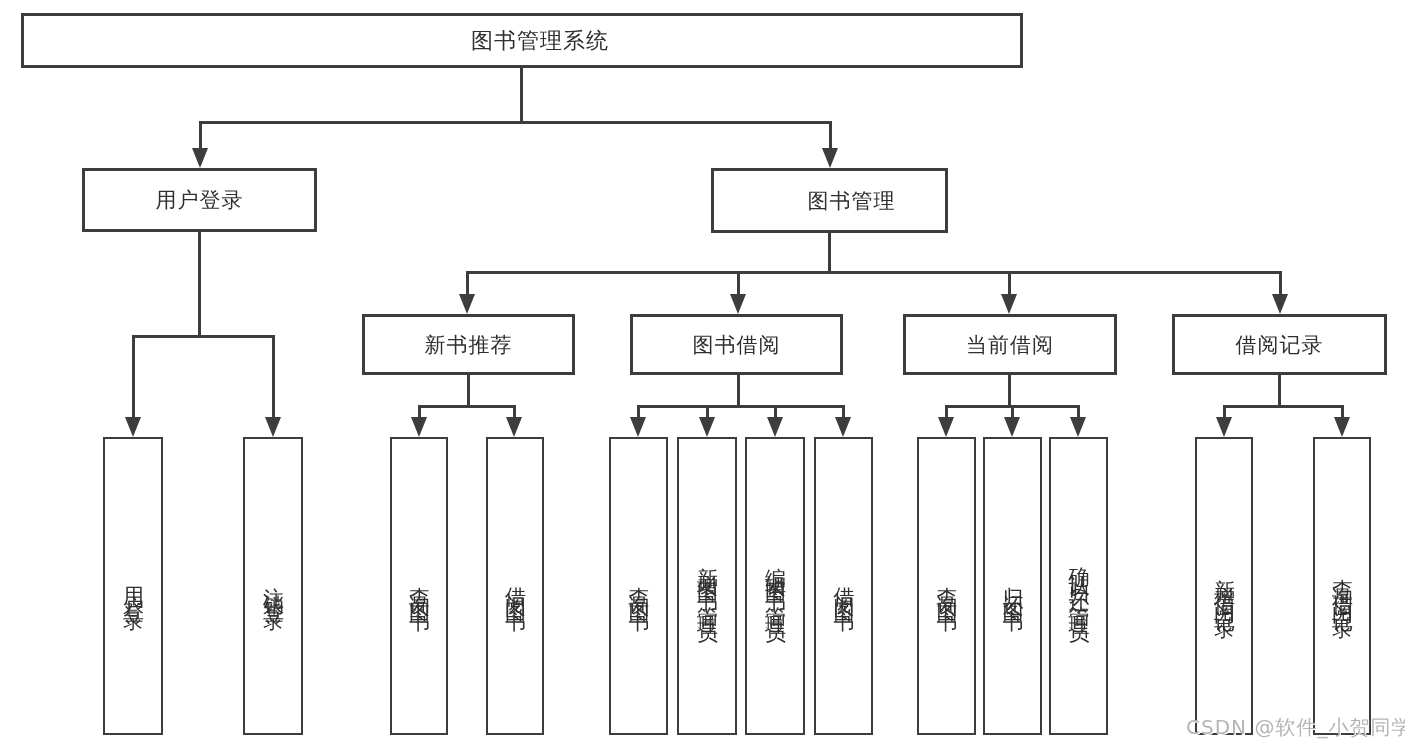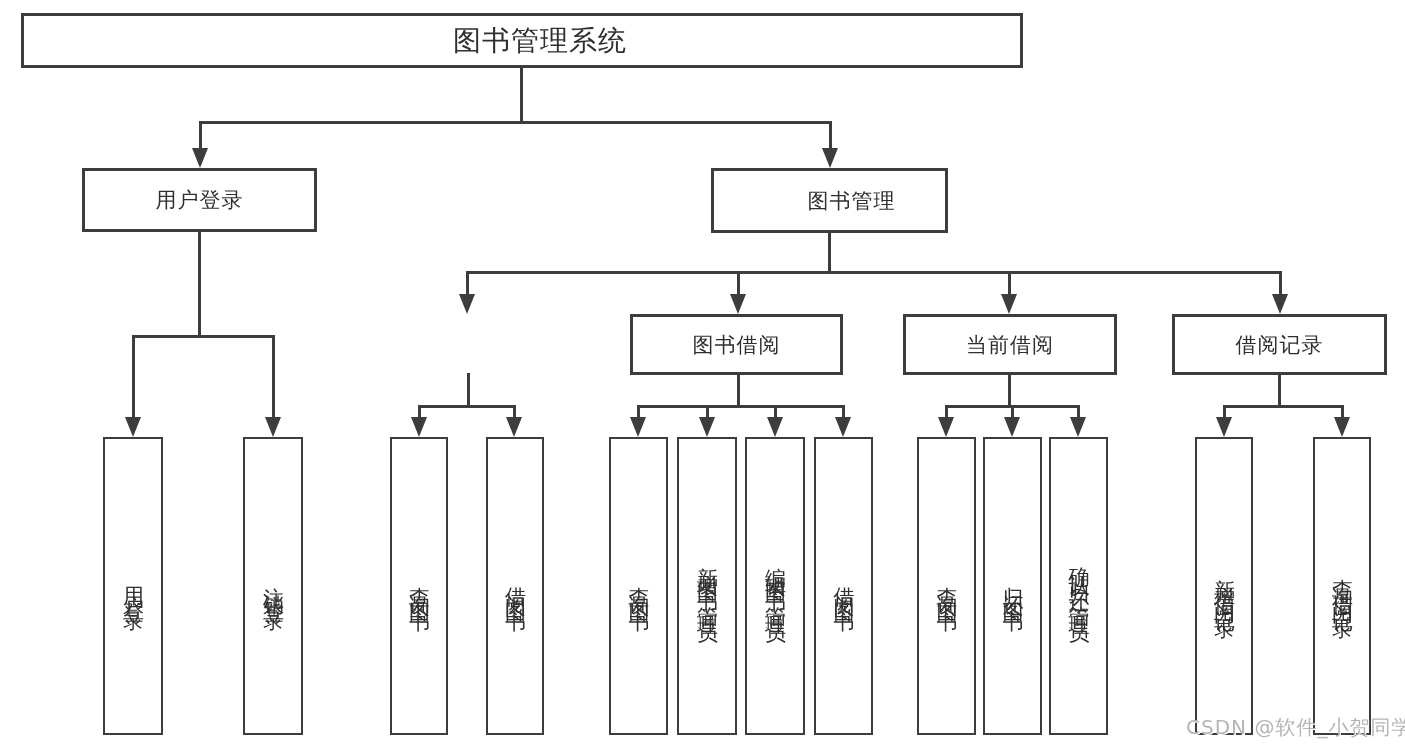--- a/index.html
+++ b/index.html
@@ -22,21 +22,21 @@
     border: 3px solid #3d3d3d;
     background: #ffffff;
     display: flex;
     align-items: center;
     justify-content: center;
     color: #2f2f2f;
     font-size: 21px;
     letter-spacing: 1px;
   }
   .node.root {
-    font-size: 28px;
+    font-size: 22px;
     padding-left: 36px;
   }
   .node.leaf {
     border-width: 2.5px;
   }
   .vtext {
     writing-mode: vertical-rl;
     text-orientation: mixed;
     font-size: 21px;
     letter-spacing: 8px;
@@ -83,20 +83,23 @@
     <span>图书管理系统</span>
   </div>
 
   <div class="node" style="left:82px; top:168px; width:235px; height:64px;">
     <span>用户登录</span>
   </div>
   <div class="node" style="left:711px; top:168px; width:237px; height:65px;padding-left:44px;">
     <span>图书管理</span>
   </div>
 
+  <div class="node" style="left:362px; top:314px; width:213px; height:61px;">
+    <span>新书推荐</span>
+  </div>
   <div class="node" style="left:903px; top:314px; width:214px; height:61px;">
     <span>当前借阅</span>
   </div>
   <div class="node" style="left:630px; top:314px; width:213px; height:61px;">
     <span>图书借阅</span>
   </div>
   <div class="node" style="left:1172px; top:314px; width:215px; height:61px;">
     <span>借阅记录</span>
   </div>
 

